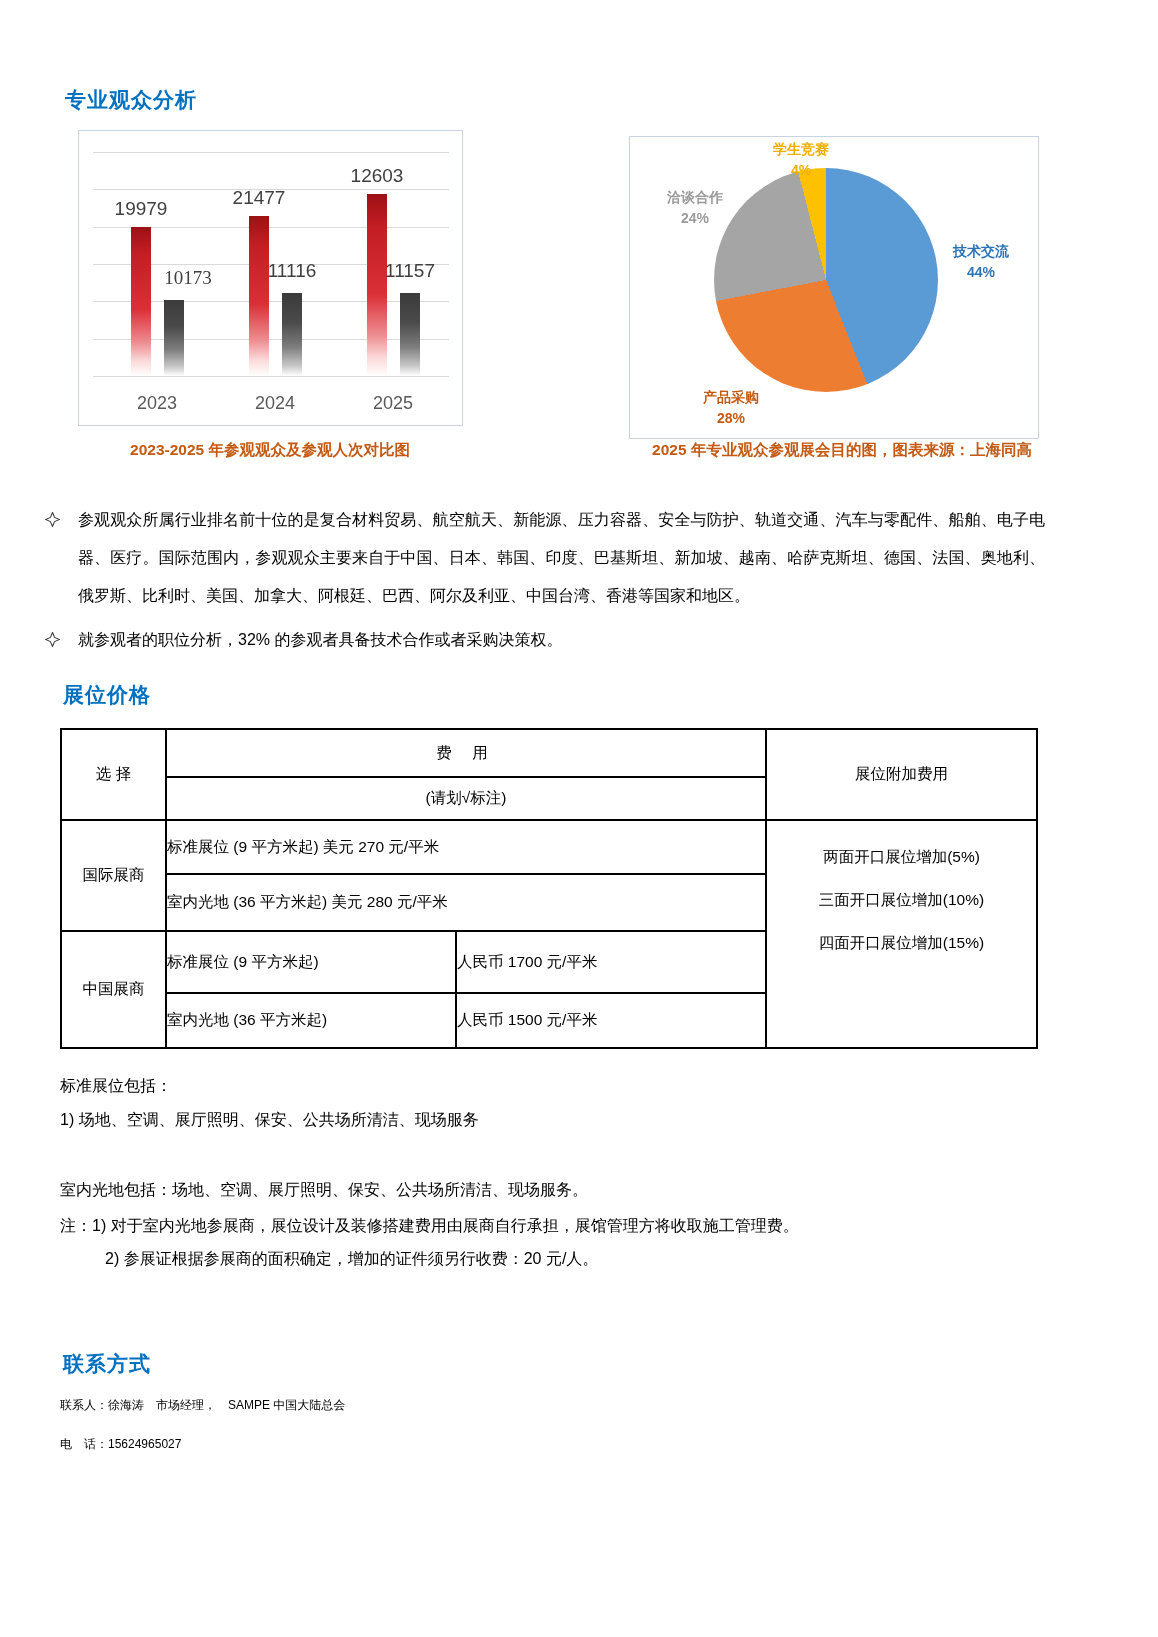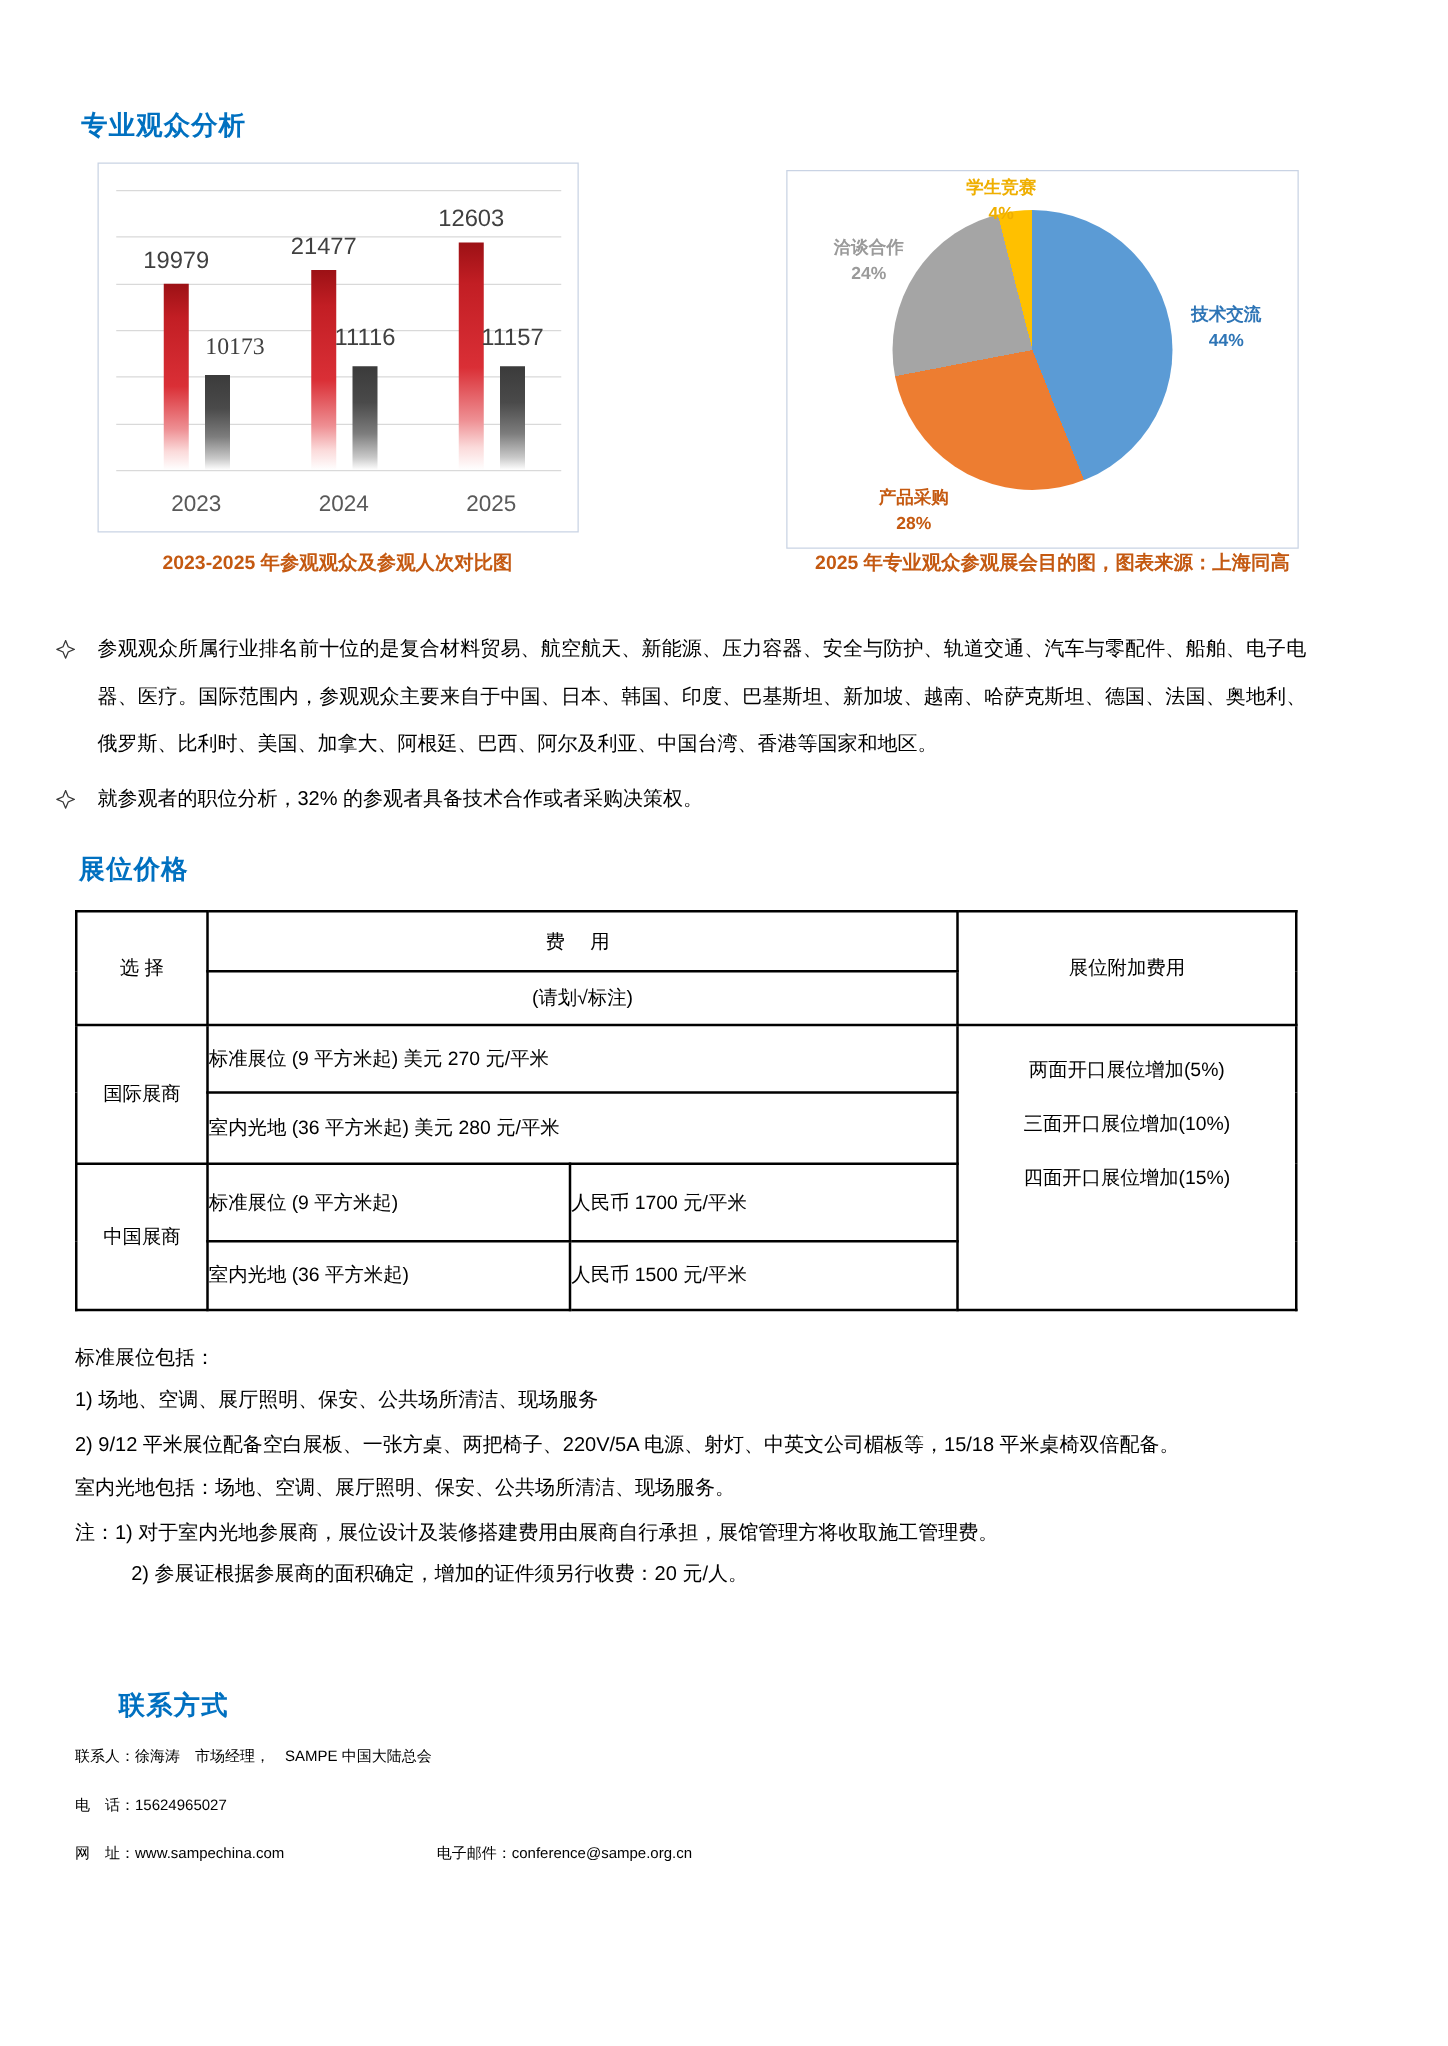--- a/index.html
+++ b/index.html
@@ -2,21 +2,21 @@
 <html><head>
 <meta charset="utf-8">
 <style>
   html,body{margin:0;padding:0;background:#ffffff;}
   body{width:1158px;height:1637px;font-family:"Liberation Sans",sans-serif;color:#000;}
   .page{position:relative;width:1158px;height:1637px;background:#fff;overflow:hidden;}
 
   .h-blue{position:absolute;color:#0070C0;font-size:21px;font-weight:bold;letter-spacing:1px;}
   #sec1-title{left:65px;top:86px;}
   #sec2-title{left:63px;top:681px;}
-  #sec3-title{left:63px;top:1350px;margin-left:32px;}
+  #sec3-title{left:63px;top:1350px;}
 
   
   .chart-box{position:absolute;background:#fff;border:1px solid #C9D3E4;}
   #bar-box{left:78px;top:130px;width:383px;height:294px;}
   #pie-box{left:629px;top:136px;width:408px;height:301px;}
 
   .gridline{position:absolute;left:14px;width:356px;height:1px;background:#D9D9D9;}
   .bar{position:absolute;width:20px;}
   .bar-s0{background:linear-gradient(180deg,#9C1115 0%,#C21E24 18%,#DA2F36 55%,#EE8F93 78%,#FBDADA 90%,#FFFFFF 100%);}
   .bar-s1{background:linear-gradient(180deg,#3B3B3B 0%,#4A4A4A 35%,#7D7D7D 65%,#C9C9C9 88%,#FFFFFF 100%);}
@@ -167,30 +167,26 @@
     </tr>
     <tr style="height:55px">
       <td class="item-cell">室内光地 (36 平方米起)</td>
       <td class="item-cell">人民币 1500 元/平米</td>
     </tr>
   </tbody>
     </table>
 
   <div class="note" id="note-0">标准展位包括：</div>
   <div class="note" id="note-1">1) 场地、空调、展厅照明、保安、公共场所清洁、现场服务</div>
-  <div class="note" id="note-2">2) 9/12 平米展位配备空白展板、一张方桌、两把椅子、220V/5A 电源、射灯、中英文公司楣板等，15/18 平米桌椅双倍配备。</div>
   <div class="note" id="note-3">室内光地包括：场地、空调、展厅照明、保安、公共场所清洁、现场服务。</div>
   <div class="note" id="note-4">注：1) 对于室内光地参展商，展位设计及装修搭建费用由展商自行承担，展馆管理方将收取施工管理费。</div>
   <div class="note" id="note-5">2) 参展证根据参展商的面积确定，增加的证件须另行收费：20 元/人。</div>
 
   <div class="h-blue" id="sec3-title">联系方式</div>
 
   <div class="contact-line" id="contact-person">
     <span>联系人：</span><span>徐海涛　市场经理，　SAMPE 中国大陆总会</span>
   </div>
   <div class="contact-line" id="contact-phone">
     <span>电　话：</span><span>15624965027</span>
   </div>
-  <div class="contact-line" id="contact-web">
-    <span>网　址：</span><span>www.sampechina.com</span><span class="email-part"><span>电子邮件：</span><span>conference@sampe.org.cn</span></span>
-  </div>
 
 </div>
 
 </body></html>

